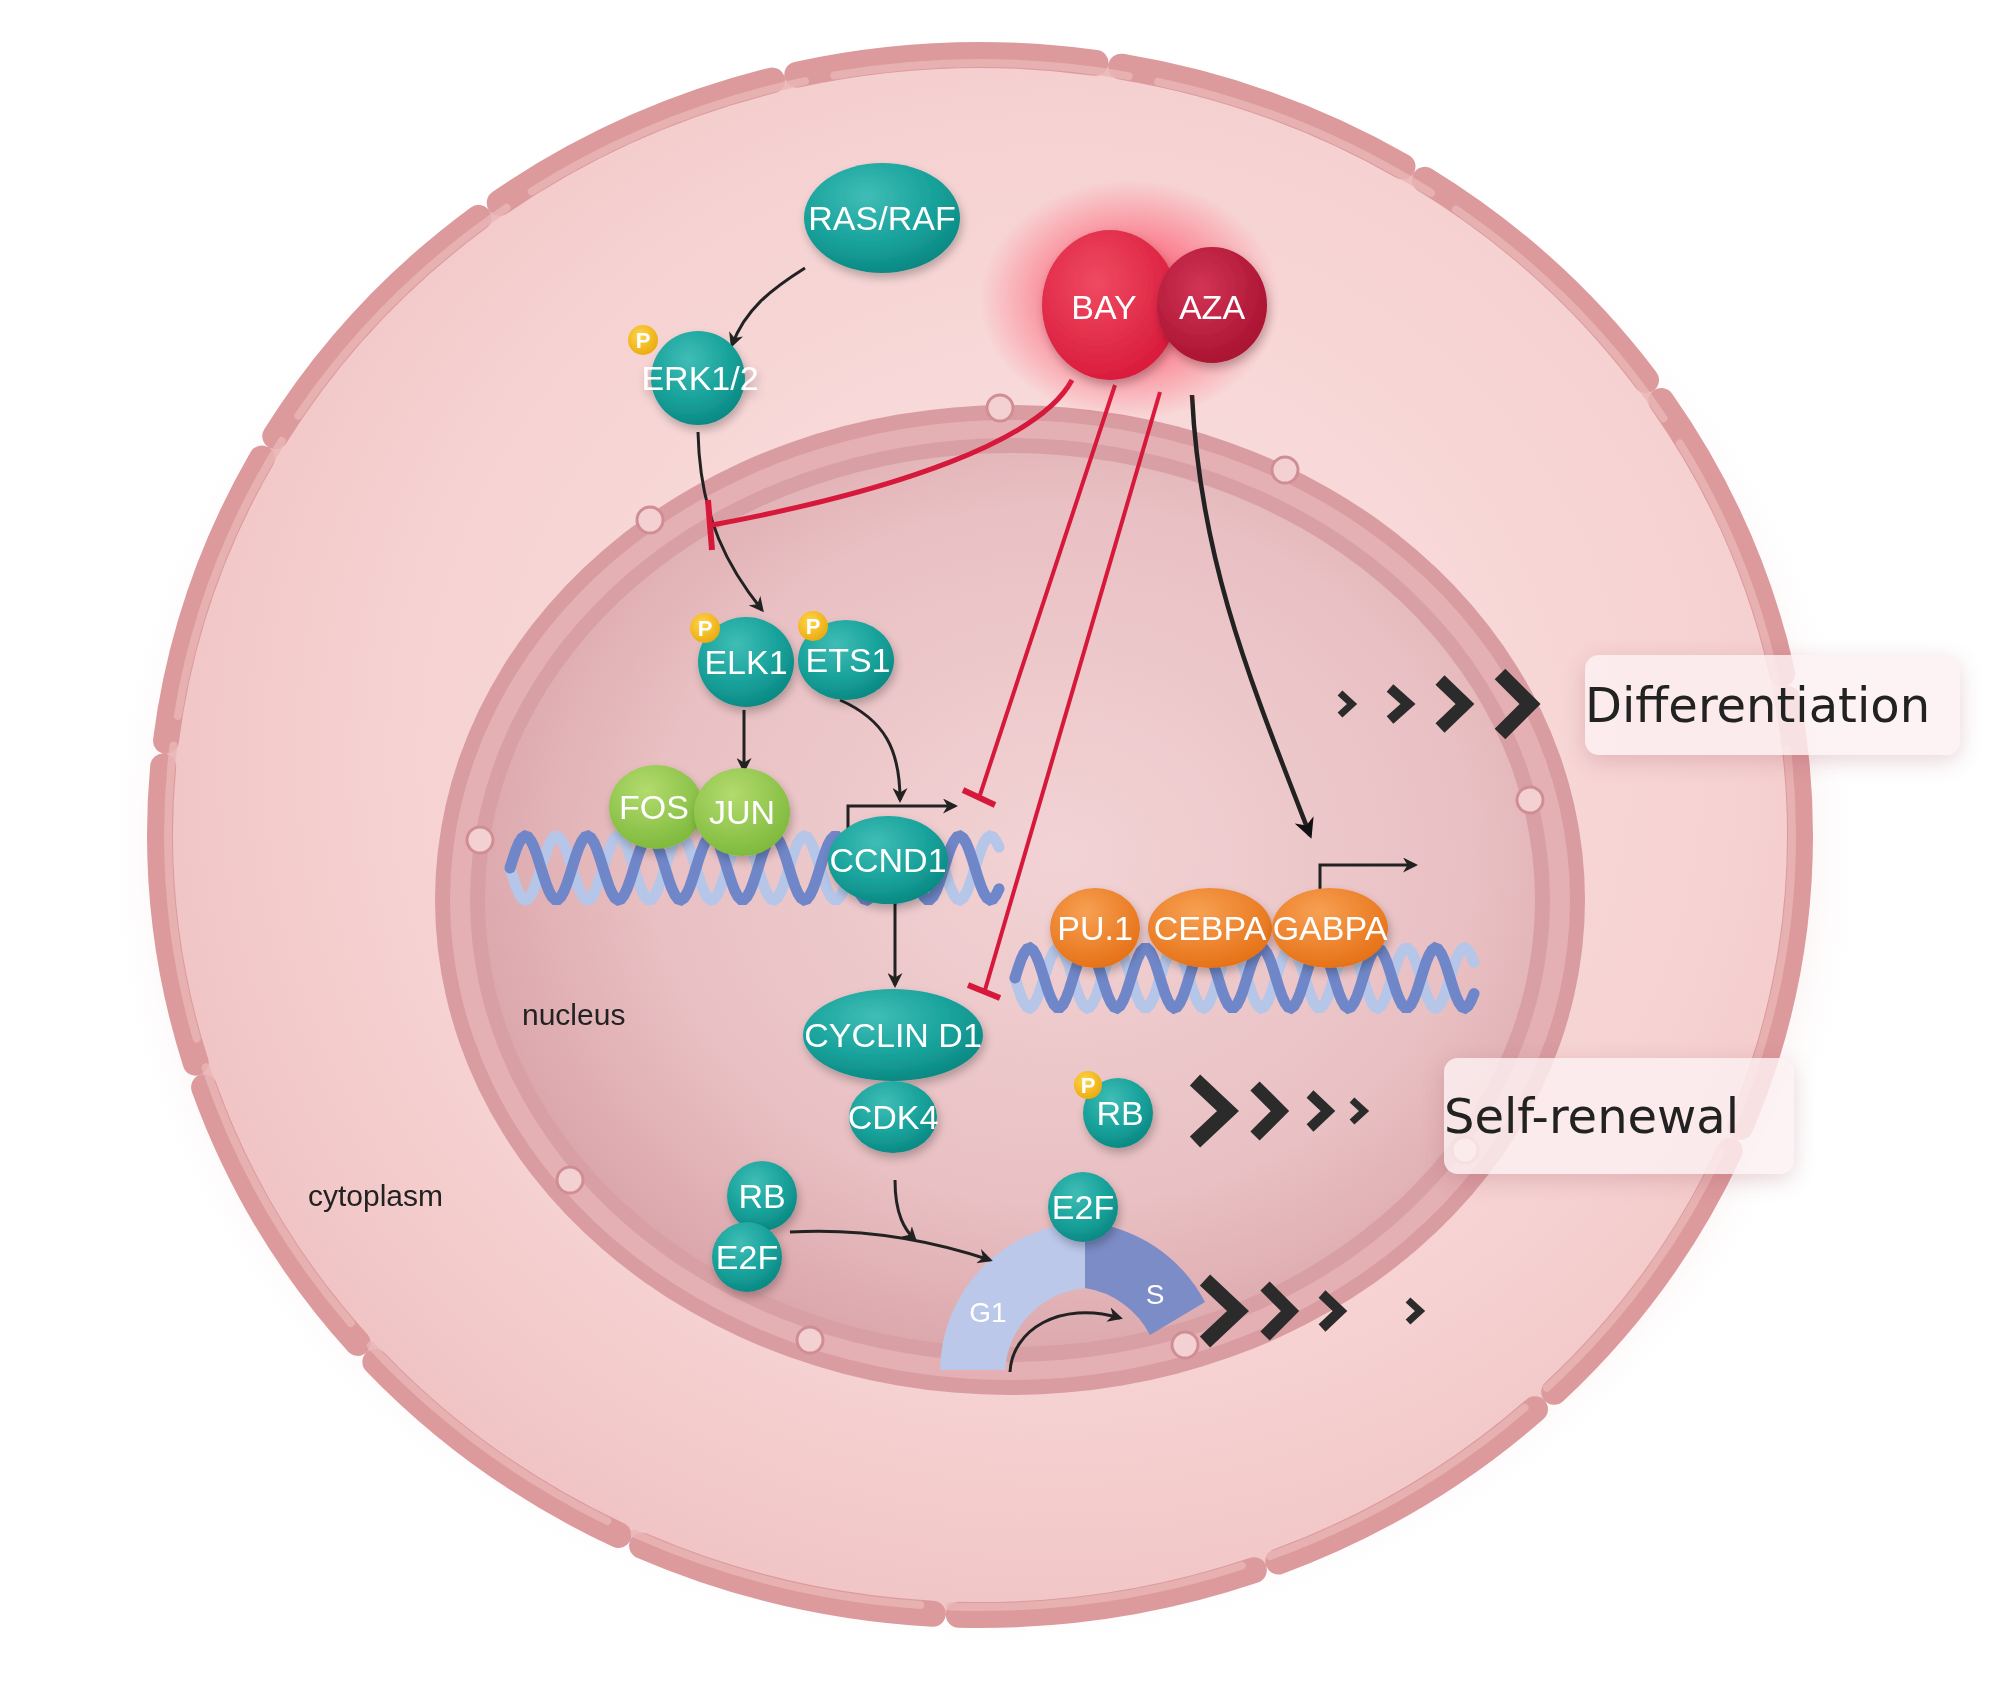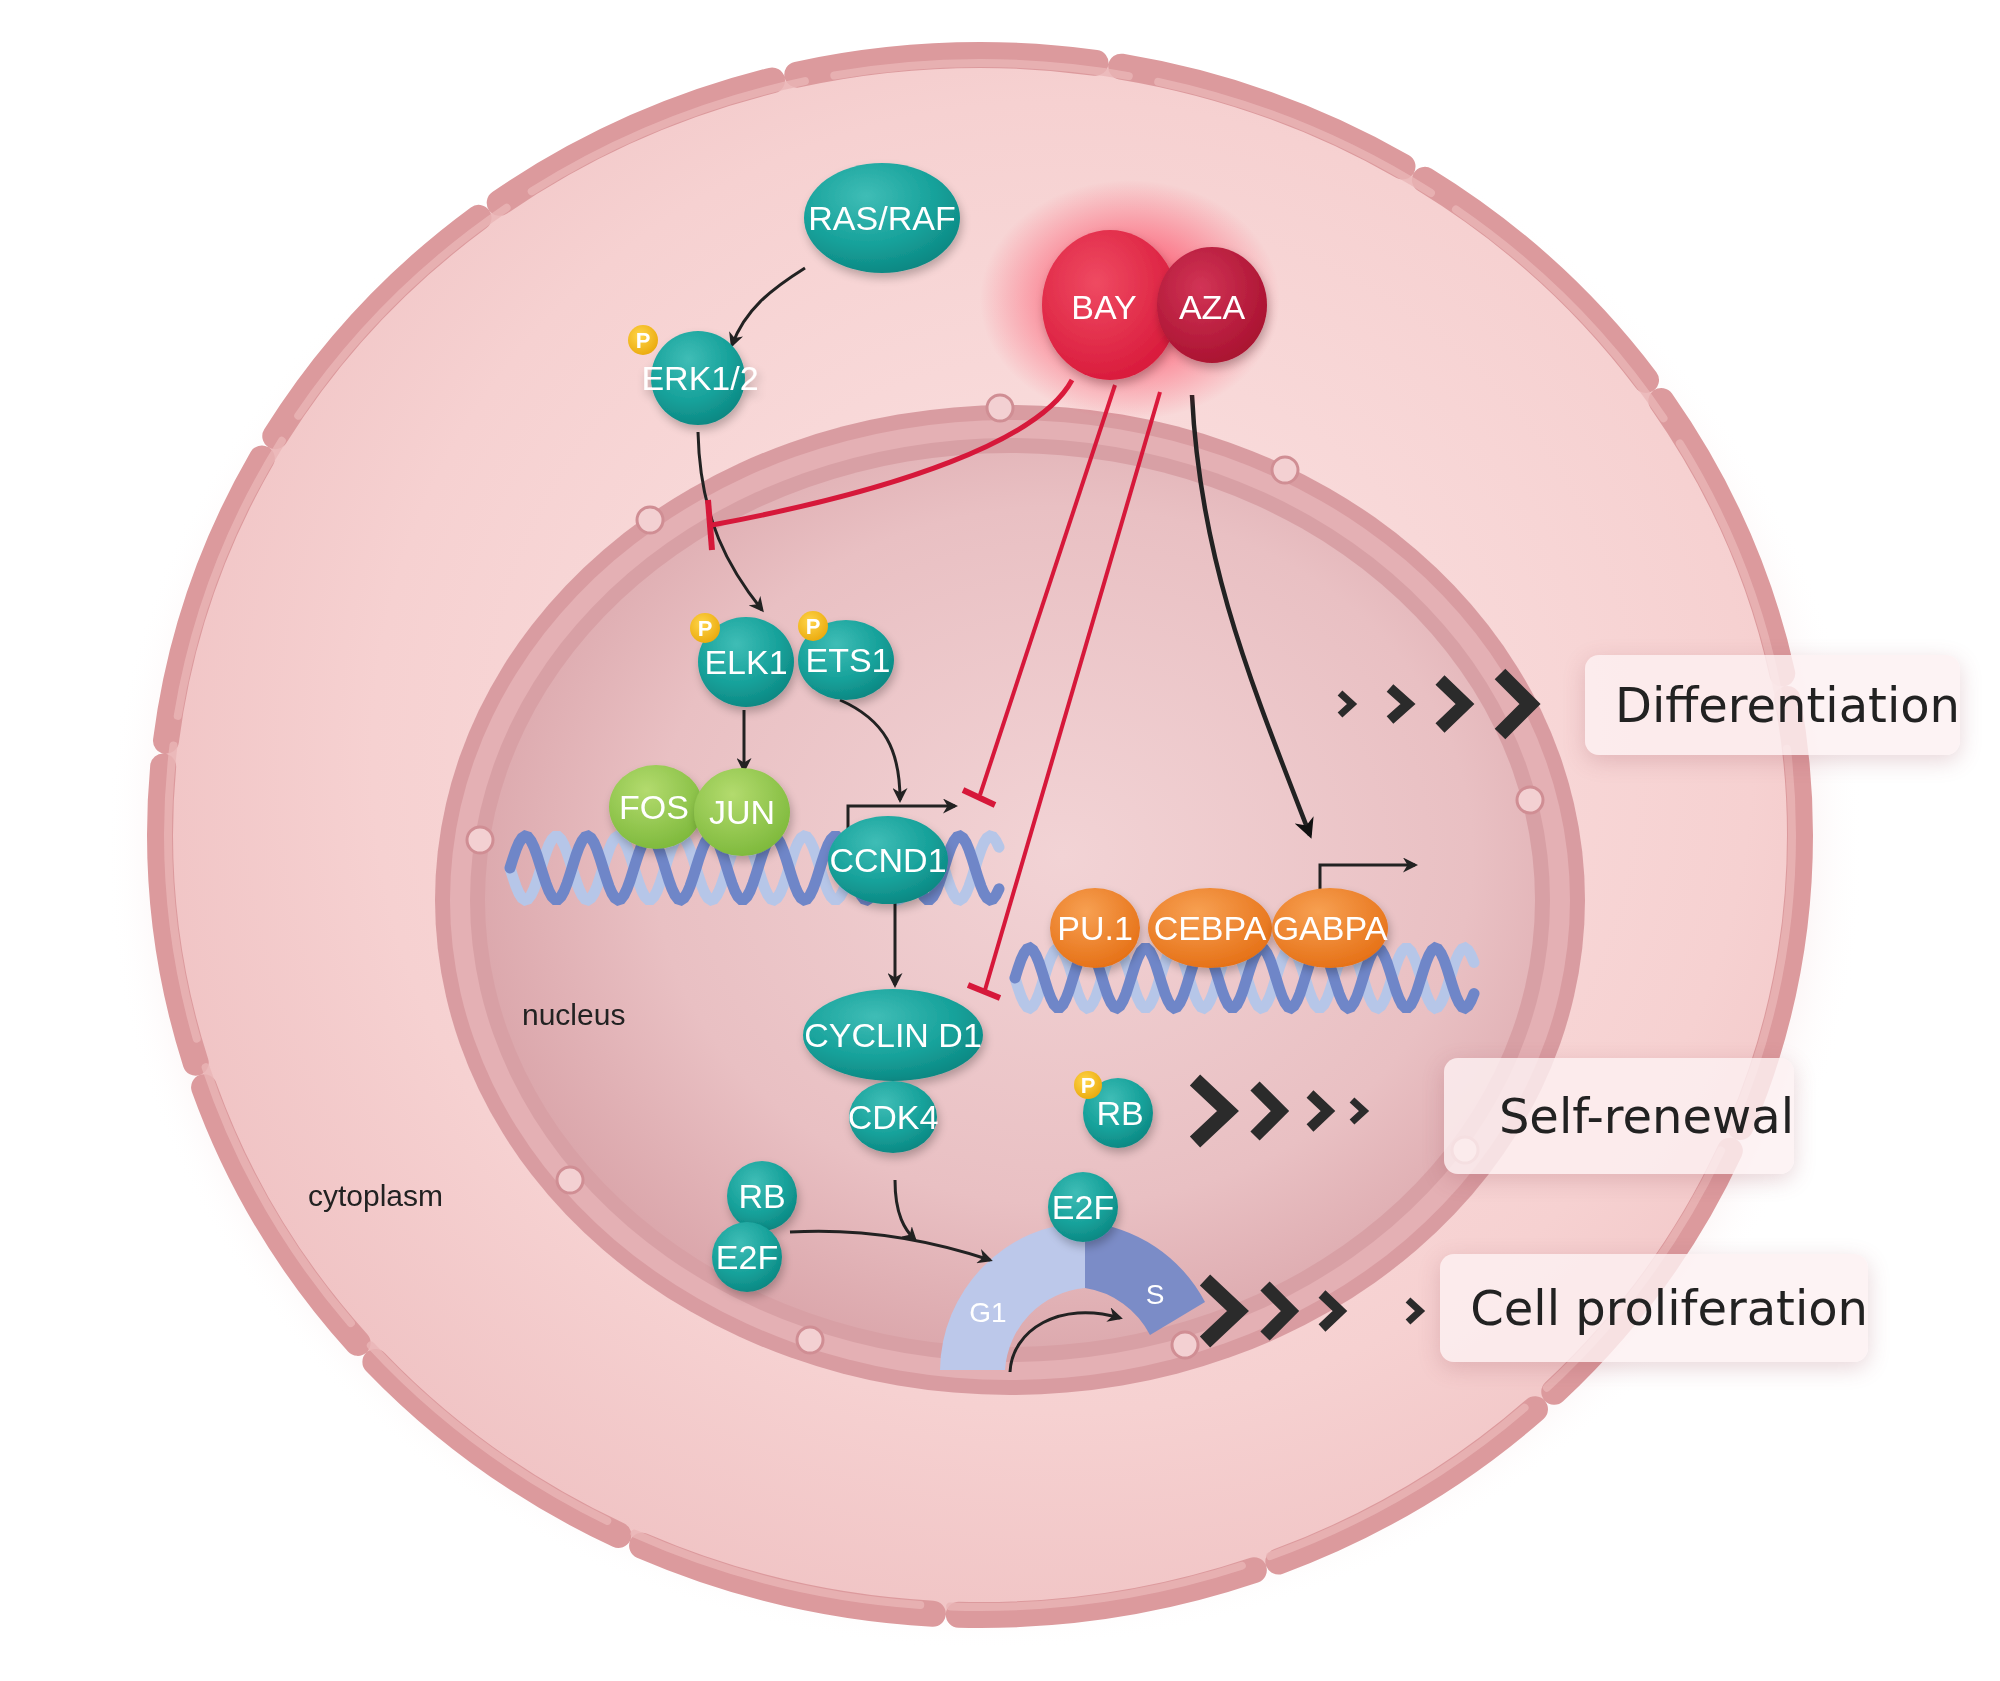--- a/index.html
+++ b/index.html
@@ -4,21 +4,21 @@
 <style>
   html, body { margin: 0; padding: 0; background: #ffffff; }
   body { width: 2000px; height: 1681px; overflow: hidden; position: relative; font-family: "Liberation Sans", "DejaVu Sans", sans-serif; }
   #stage { position: absolute; left: 0; top: 0; width: 2000px; height: 1681px; }
   svg text { font-family: "Liberation Sans", "DejaVu Sans", sans-serif; }
   .prot-label { fill: #ffffff; font-size: 34px; text-anchor: middle; dominant-baseline: central; }
   .p-label { fill: #ffffff; font-size: 22px; font-weight: bold; text-anchor: middle; dominant-baseline: central; }
   .region-label { fill: #222222; font-size: 30px; }
   .phase-label { fill: #ffffff; font-size: 28px; text-anchor: middle; dominant-baseline: central; }
   .outcome-box { position: absolute; background: rgba(253, 240, 242, 0.82); border-radius: 14px;
-                 box-shadow: 0 6px 22px rgba(150, 70, 80, 0.22); display: flex; align-items: center; justify-content: flex-end;
+                 box-shadow: 0 6px 22px rgba(150, 70, 80, 0.22); display: flex; align-items: center; justify-content: flex-start;
                  color: #222222; font-size: 48px; font-family: "DejaVu Sans", "Liberation Sans", sans-serif; }
 </style>
 </head>
 <body>
 
 <div id="stage">
 <svg width="2000" height="1681" viewBox="0 0 2000 1681" xmlns="http://www.w3.org/2000/svg">
   <defs>
     <radialGradient id="cellGlow" cx="50%" cy="50%" r="50%">
       <stop offset="85%" stop-color="#e3a6aa" stop-opacity="0.55"></stop>
@@ -279,16 +279,13 @@
   </g>
 </svg>
 
 
 <div class="outcome-box" style="left:1585px; top:655px; width:375px; height:100px;">
   <span>Differentiation</span>
 </div>
 <div class="outcome-box" style="left:1444px; top:1058px; width:350px; height:116px;">
   <span>Self-renewal</span>
 </div>
-<div class="outcome-box" style="left:1440px; top:1254px; width:428px; height:108px;">
-  <span>Cell proliferation</span>
 </div>
-</div>
 
 </body></html>

